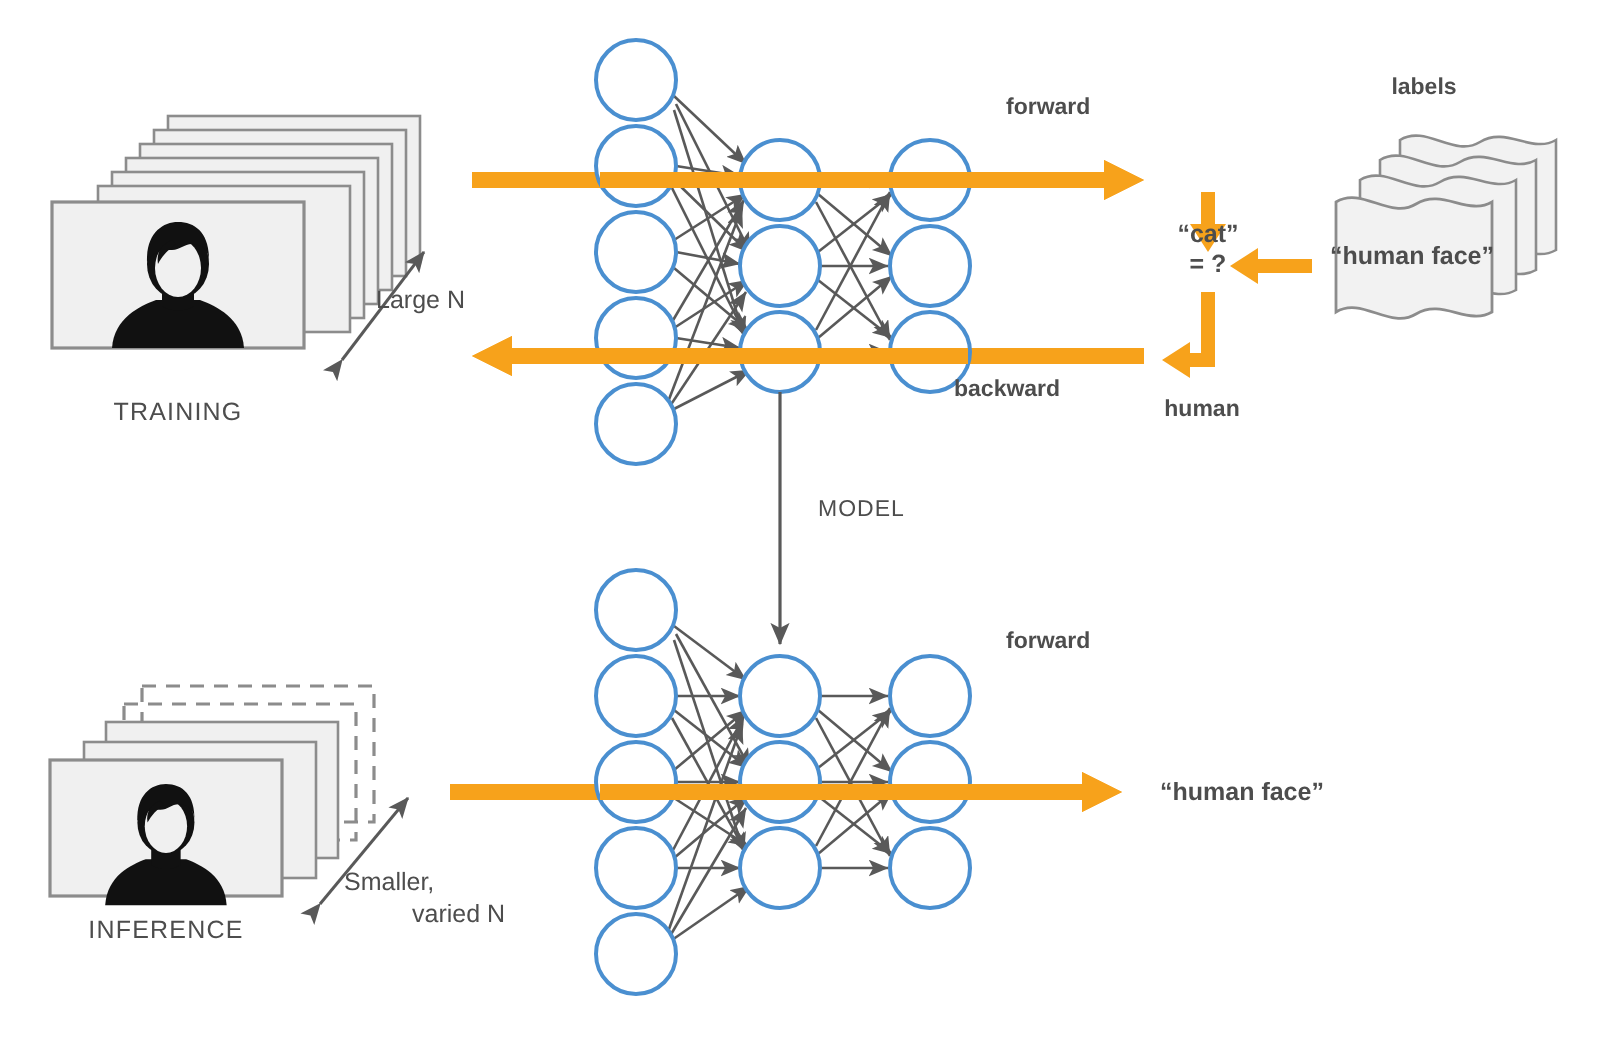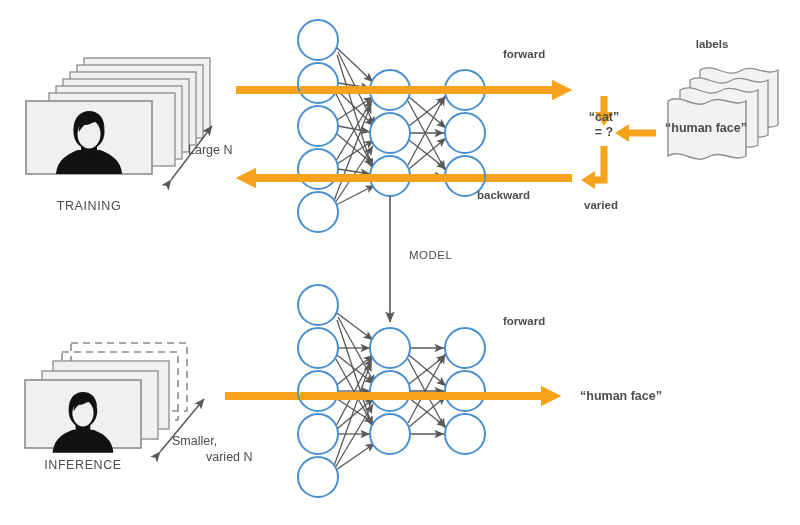--- a/index.html
+++ b/index.html
@@ -286,21 +286,21 @@
   <div class="lbl t-plain" style="left:188px;top:143px;">Large N</div>
 
   <div class="lbl t-small" style="left:503px;top:48px;">forward</div>
 
   <div class="lbl t-small" style="left:477px;top:150px;margin-top:39px;">backward</div>
 
   <div class="lbl t-quote center" style="left:604px;top:74px;margin-top:36px;">“cat”</div>
 
   <div class="lbl t-quote center" style="left:604px;top:125px;">= ?</div>
 
-  <div class="lbl t-small center" style="left:601px;top:199px;">varied</div>
+  <div class="lbl t-small center" style="left:601px;top:199px;">human</div>
 
   <div class="lbl t-small center" style="left:712px;top:38px;">labels</div>
 
   <div class="lbl t-quote center" style="left:706px;top:121px;">“human face”</div>
 
   <div class="lbl t-model" style="left:409px;top:249px;">MODEL</div>
 
   <div class="lbl t-section center" style="left:83px;top:458px;">INFERENCE</div>
 
   <div class="lbl t-plain" style="left:172px;top:434px;">Smaller,</div>

